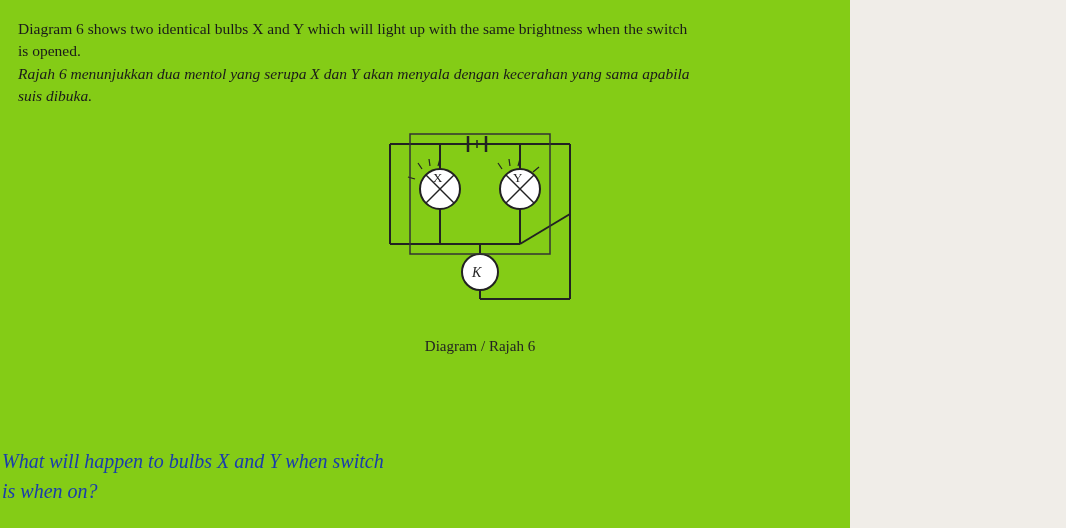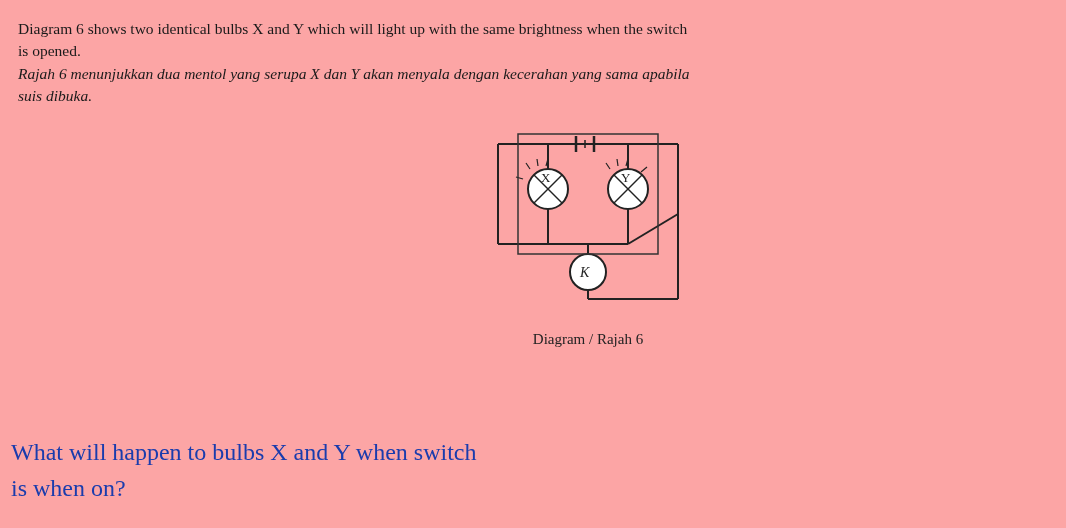--- a/index.html
+++ b/index.html
@@ -6,23 +6,23 @@
     body {
       width: 1066px;
       height: 528px;
       background: #f0ede8;
       font-family: 'Times New Roman', Times, serif;
       position: relative;
       overflow: hidden;
     }
 
     .page-container {
-      width: 1066px;
+      width: 850px;
       height: 528px;
-      background: #fca5a5;
+      background: #84cc16;
       padding: 18px 28px 18px 18px;
       position: relative;
     }
 
     .description-text {
       font-size: 15.5px;
       line-height: 1.45;
       color: #1a1a1a;
       max-width: 680px;
       margin-bottom: 6px;
@@ -42,31 +42,32 @@
 
     
     .circuit-svg-wrap {
       margin-bottom: 4px;
     }
 
     .diagram-label {
       font-size: 15px;
       color: #222;
       text-align: center;
-      margin-top: 9px;
+      margin-top: 16px;
     }
 
     .handwritten-question {
       position: absolute;
       bottom: 22px;
-      left: 11px;
+      left: 2px;
       font-family: 'Comic Sans MS', 'Segoe Script', cursive;
-      font-size: 24px;
+      font-size: 20px;
       color: #1a3cad;
       line-height: 1.5;
+      font-style: italic;
     }
   </style>
 </head>
 <body>
 
 <div class="page-container">
 
   <div class="description-text">
     <span>Diagram 6 shows two identical bulbs X and Y which will light up with the same brightness when the switch is opened.</span><br>
     <span class="malay">Rajah 6 menunjukkan dua mentol yang serupa X dan Y akan menyala dengan kecerahan yang sama apabila suis dibuka.</span>

